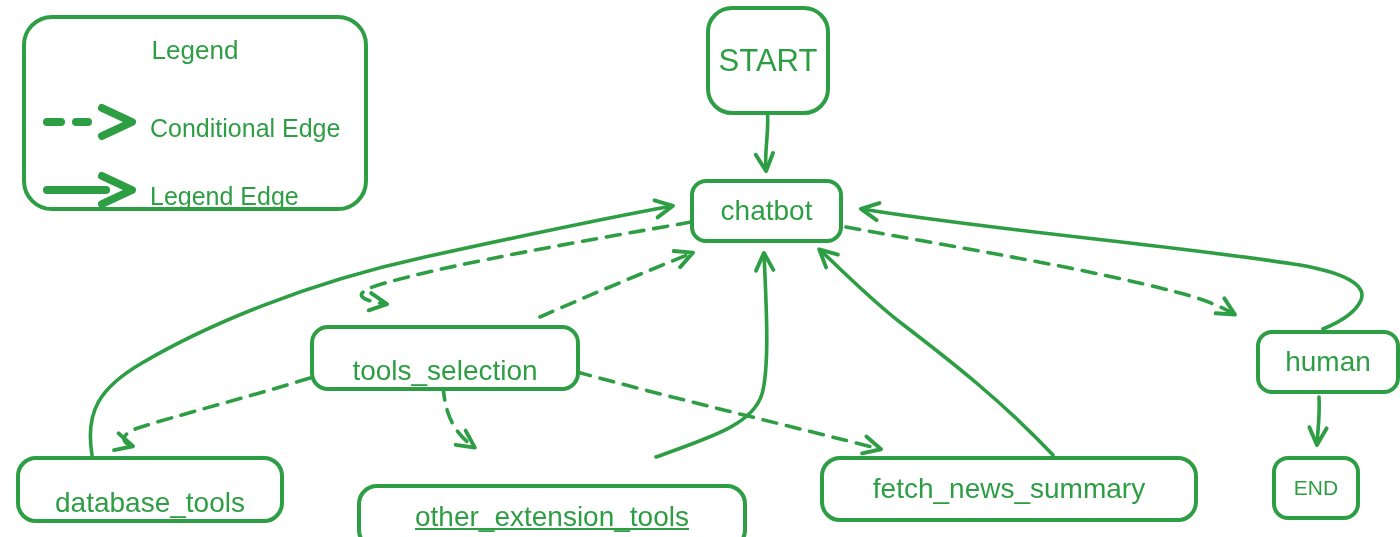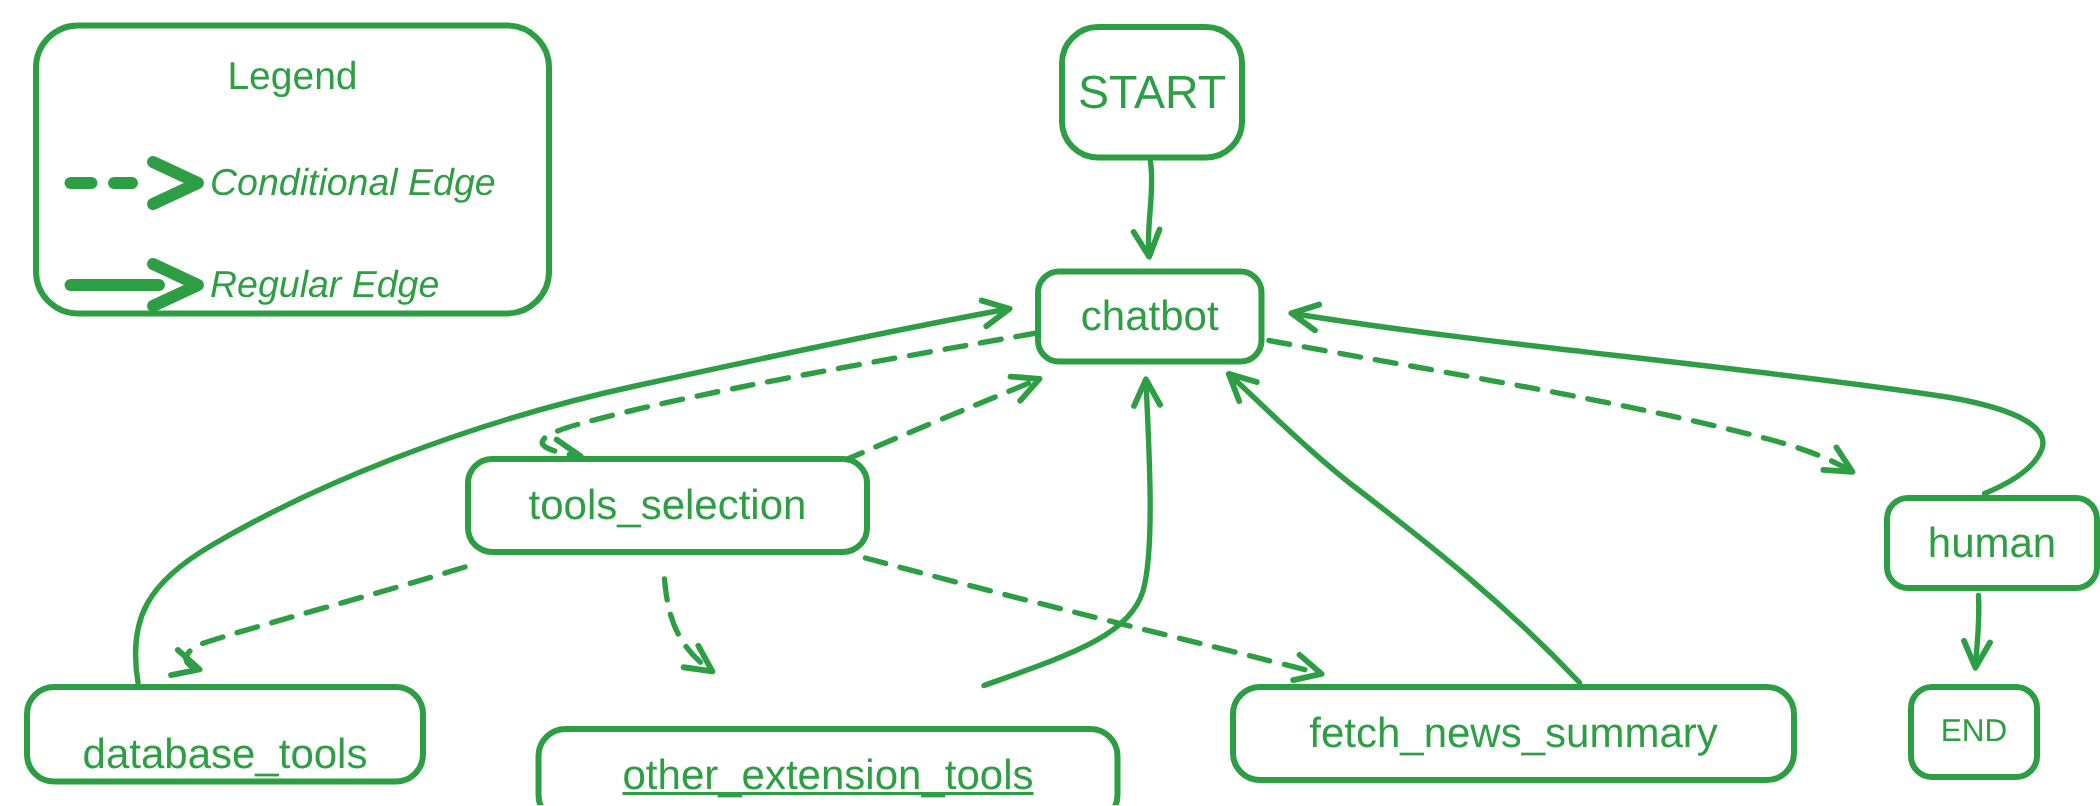--- a/index.html
+++ b/index.html
@@ -20,42 +20,41 @@
     position:absolute;
     border:4px solid var(--green);
     border-radius:18px;
     background:var(--bg);
     color:var(--green);
     display:flex; align-items:center; justify-content:center;
     font-size:28px;
     box-sizing:border-box;
     white-space:nowrap;
   }
-  #n-start   { left:706px;  top:16px;  width:124px; height:91px; border-radius:26px; font-size:31px; }
+  #n-start   { left:706px;  top:6px;  width:124px; height:109px; border-radius:26px; font-size:31px; }
   #n-chatbot { left:690px;  top:179px; width:153px; height:64px; border-radius:16px;align-items:center; }
-  #n-tools   { left:310px;  top:304px; width:270px; height:66px; border-radius:18px; }
+  #n-tools   { left:310px;  top:325px; width:270px; height:66px; border-radius:18px;align-items:flex-end; }
   #n-db      { left:16px;   top:456px; width:268px; height:67px; border-radius:20px;align-items:flex-end; }
   #n-other   { left:357px;  top:484px; width:390px; height:66px; border-radius:20px;text-decoration:underline; }
   #n-fetch   { left:820px;  top:456px; width:378px; height:66px; border-radius:20px; }
   #n-human   { left:1256px; top:330px; width:144px; height:64px; border-radius:16px; }
   #n-end     { left:1272px; top:456px; width:88px;  height:64px; border-radius:16px; font-size:21px; }
 
   .legend {
     position:absolute; left:22px; top:15px; width:346px; height:196px;
     border:4px solid var(--green); border-radius:30px;
     background:var(--bg); box-sizing:border-box;
     color:var(--green);
   }
   .legend-title {
     text-align:center; margin-top:16px; font-size:26px; font-weight:400;
   }
   .legend-row {
-    position:absolute; left:14px; display:flex; align-items:center; 
+    position:absolute; left:14px; display:flex; align-items:flex-end; gap:10px;
     font-size:25px;
-    font-style:italic;
   }
   .legend-row.conditional { top:82px; }
   .legend-row.regular     { top:150px; }
   .legend-row svg { display:block; }
 </style>
 </head>
 <body>
 
 <div class="stage">
 
@@ -96,21 +95,21 @@
       </svg>
       <span>Conditional Edge</span>
     </div>
     <div class="legend-row regular">
       <svg width="100" height="42" viewBox="0 0 100 42">
         <g fill="none" stroke="#2e9e44" stroke-width="8" stroke-linecap="round" stroke-linejoin="round">
           <path d="M7,21 H66"></path>
           <path d="M62,7 L92,21 L62,35"></path>
         </g>
       </svg>
-      <span>Regular Edge</span>
+      <span>Legend Edge</span>
     </div>
   </div>
 
   <div class="node" id="n-start">
     <span>START</span>
   </div>
   <div class="node" id="n-chatbot">
     <span>chatbot</span>
   </div>
   <div class="node" id="n-tools">

